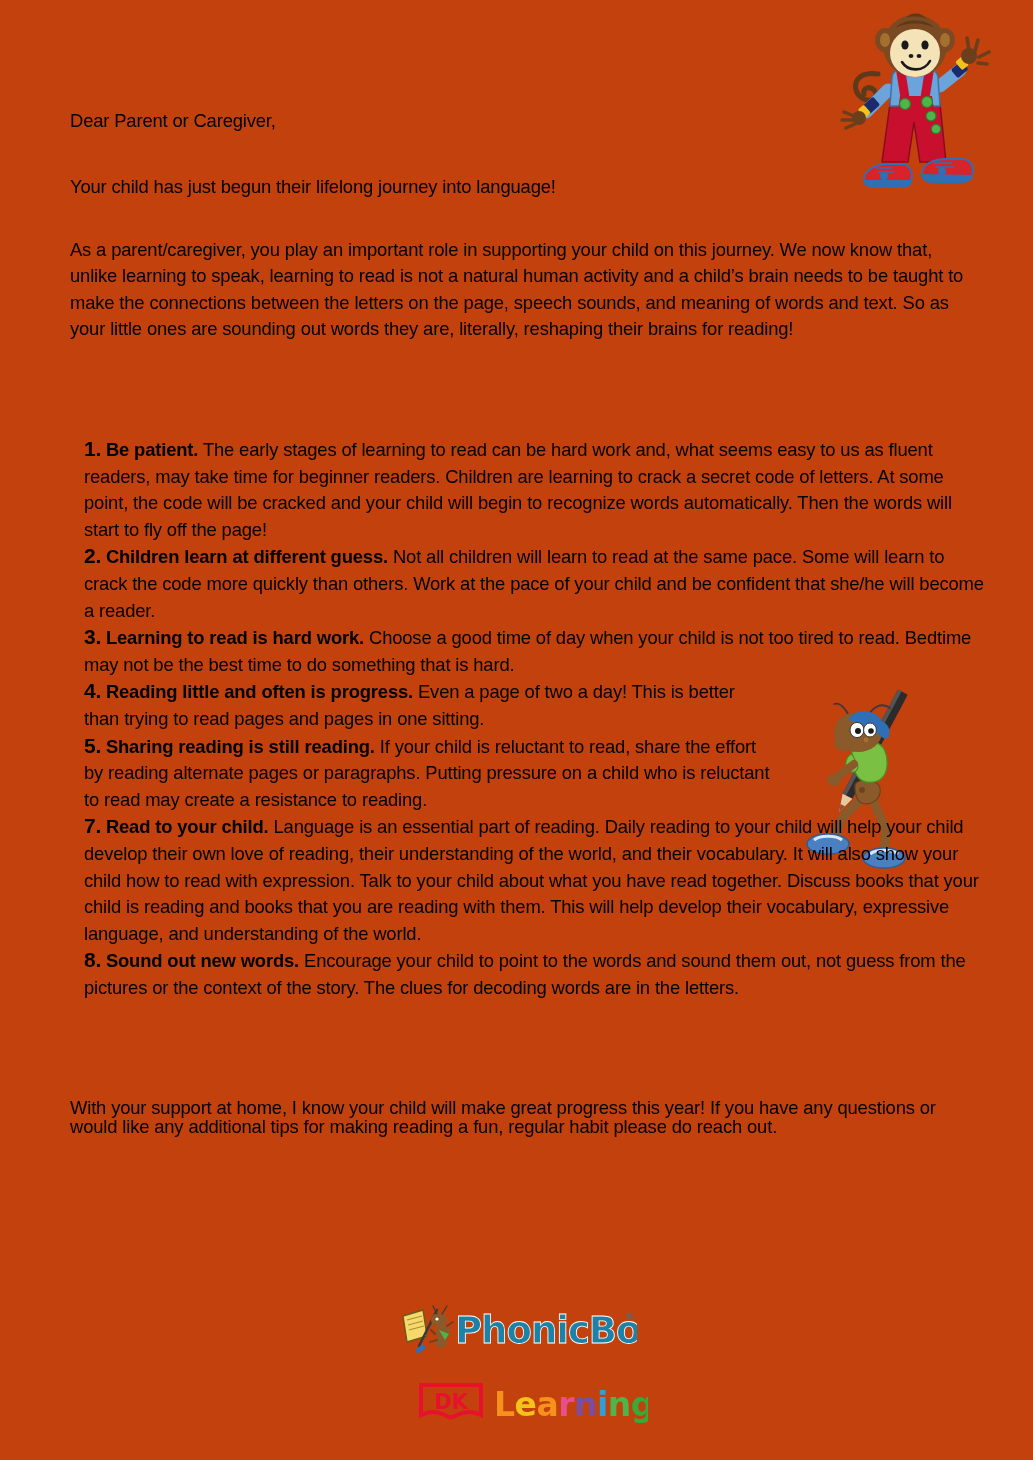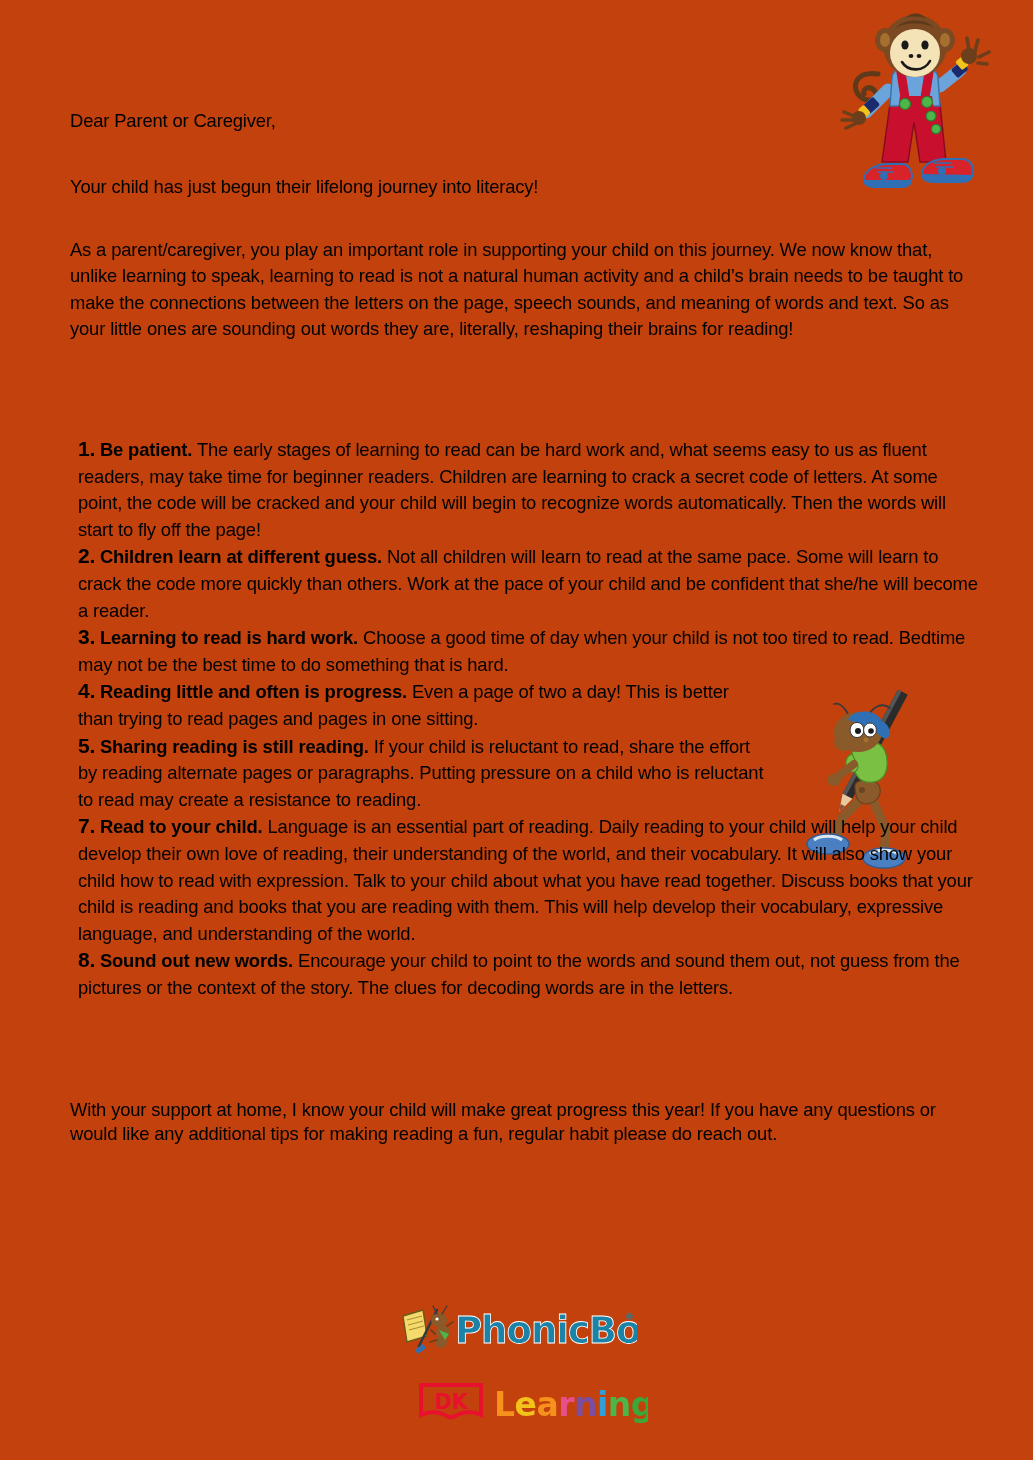--- a/index.html
+++ b/index.html
@@ -29,21 +29,21 @@
     line-height: 26.4px;
     letter-spacing: -0.15px;
   }
   .salutation { margin: 0 0 0 0; }
   .opening { margin: 40px 0 0 0; }
   .intro { margin: 36px 0 0 0; }
   .intro-b { margin: 0; }
 
   .tips {
     position: absolute;
-    left: 78px;
+    left: 84px;
     top: 436px;
     width: 900px;
     font-size: 18.4px;
     line-height: 26.6px;
     letter-spacing: -0.15px;
   }
   .tip { margin: 0; }
   .tip .num {
     font-weight: 700;
     font-size: 21px;
@@ -53,21 +53,21 @@
 
   
   .tip.narrow { width: 690px; }
 
   .closing {
     position: absolute;
     left: 70px;
     top: 1098px;
     width: 910px;
     font-size: 18.4px;
-    line-height: 24px;
+    line-height: 19px;
     letter-spacing: -0.15px;
   }
   .closing p { margin: 0; }
 
   
   .monkey { position: absolute; left: 836px; top: 12px; width: 160px; height: 185px; }
   .ant    { position: absolute; left: 800px; top: 690px; width: 125px; height: 180px; }
 
   
   .footer {
@@ -149,21 +149,21 @@
 
       <path d="M66 50 C72 60 88 60 94 49" fill="none" stroke="#1a1a1a" stroke-width="2.6" stroke-linecap="round"></path>
 
       <path d="M70 6 C74 0 86 0 90 7 C86 4 74 4 70 6 Z" fill="#5e3a1a"></path>
       <path d="M60 16 C66 6 92 6 98 16 C90 10 68 10 60 16 Z" fill="#5e3a1a"></path>
     </svg>
   </div>
 
   <div class="letter">
     <p class="salutation">Dear Parent or Caregiver,</p>
-    <p class="opening">Your child has just begun their lifelong journey into literacy!</p>
+    <p class="opening">Your child has just begun their lifelong journey into language!</p>
     <p class="intro">As a parent/caregiver, you play an important role in supporting your child on this journey. We now know that, unlike learning to speak, learning to read is not a natural human activity and a child’s brain needs to be taught to make the connections between the letters on the page, speech sounds, and meaning of words and text. So as your little ones are sounding out words they are, literally, reshaping their brains for reading!</p>
   </div>
 
   <div class="ant">
     <svg viewBox="0 0 125 180" width="125" height="180" xmlns="http://www.w3.org/2000/svg">
 
       <g transform="rotate(28 62 80)">
         <rect x="56" y="-8" width="11" height="118" fill="#2b2b2b"></rect>
         <rect x="56" y="-8" width="4" height="118" fill="#555"></rect>
         <polygon points="56,110 67,110 61.5,128" fill="#e7c9a0"></polygon>

